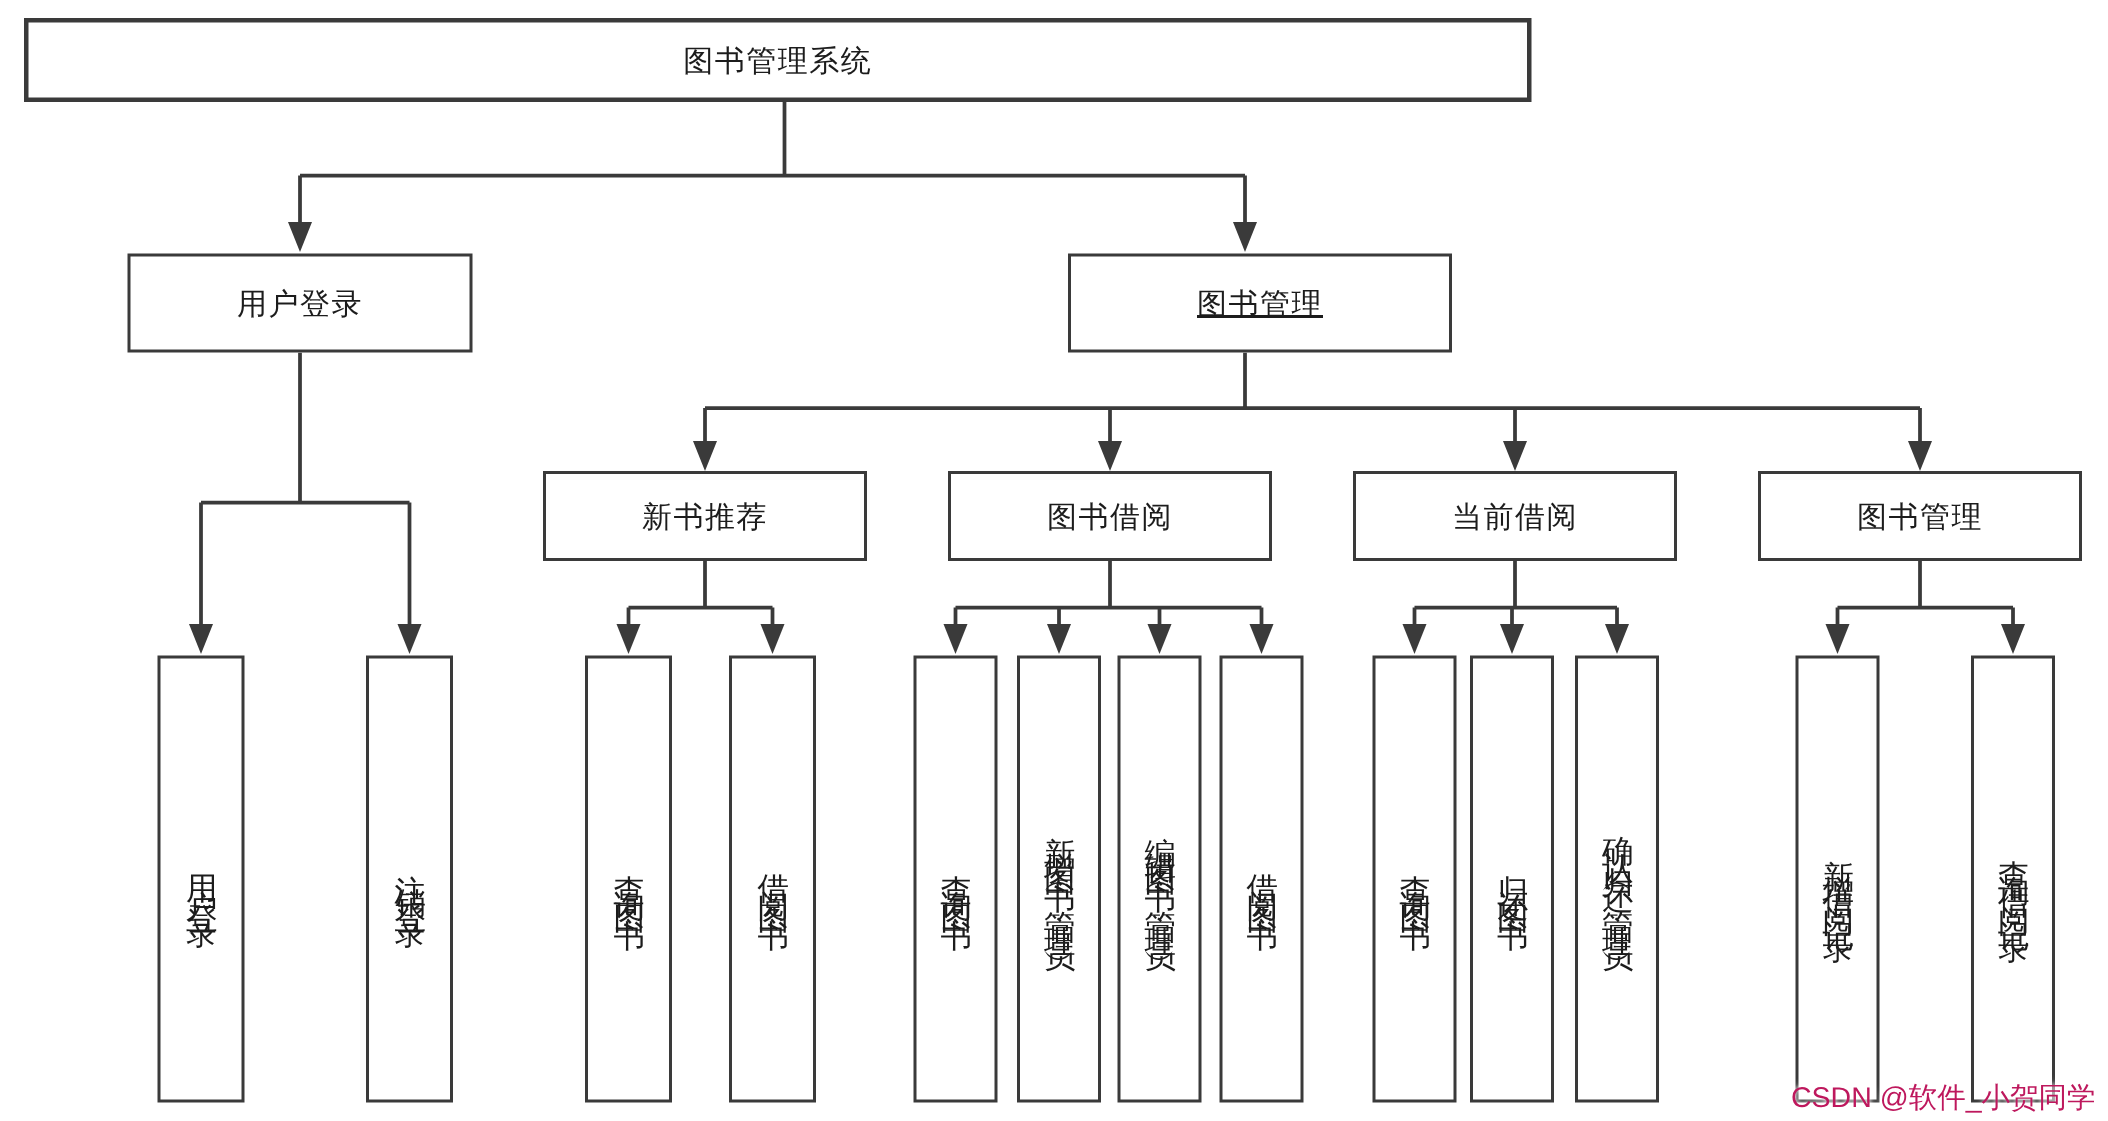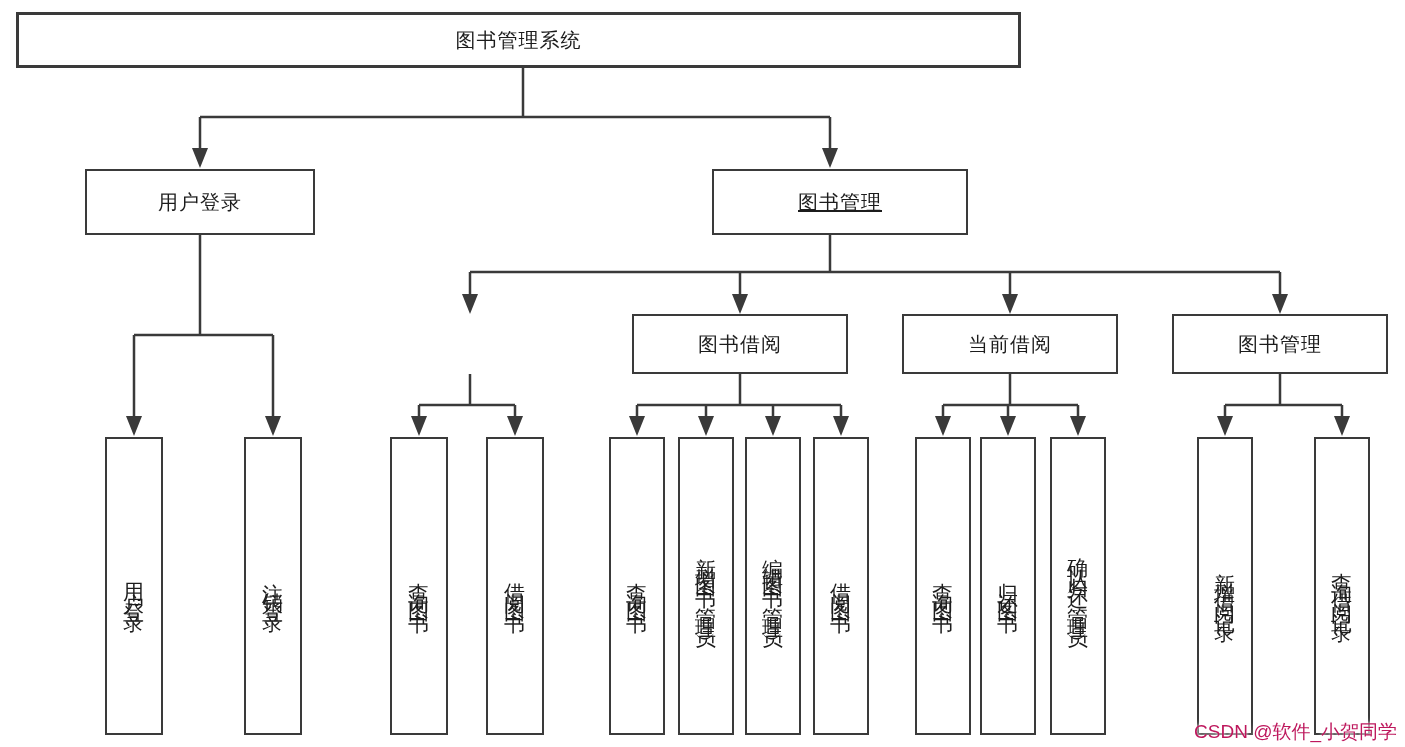--- a/index.html
+++ b/index.html
@@ -122,20 +122,23 @@
     <span class="h-label">图书管理系统</span>
   </div>
 
   <div class="box n-user-login">
     <span class="h-label">用户登录</span>
   </div>
   <div class="box n-book-mgmt">
     <span class="h-label">图书管理</span>
   </div>
 
+  <div class="box lvl3 n-new-book">
+    <span class="h-label">新书推荐</span>
+  </div>
   <div class="box lvl3 n-current-borrow">
     <span class="h-label">当前借阅</span>
   </div>
   <div class="box lvl3 n-book-borrow">
     <span class="h-label">图书借阅</span>
   </div>
   <div class="box lvl3 n-borrow-records">
     <span class="h-label">图书管理</span>
   </div>
 

